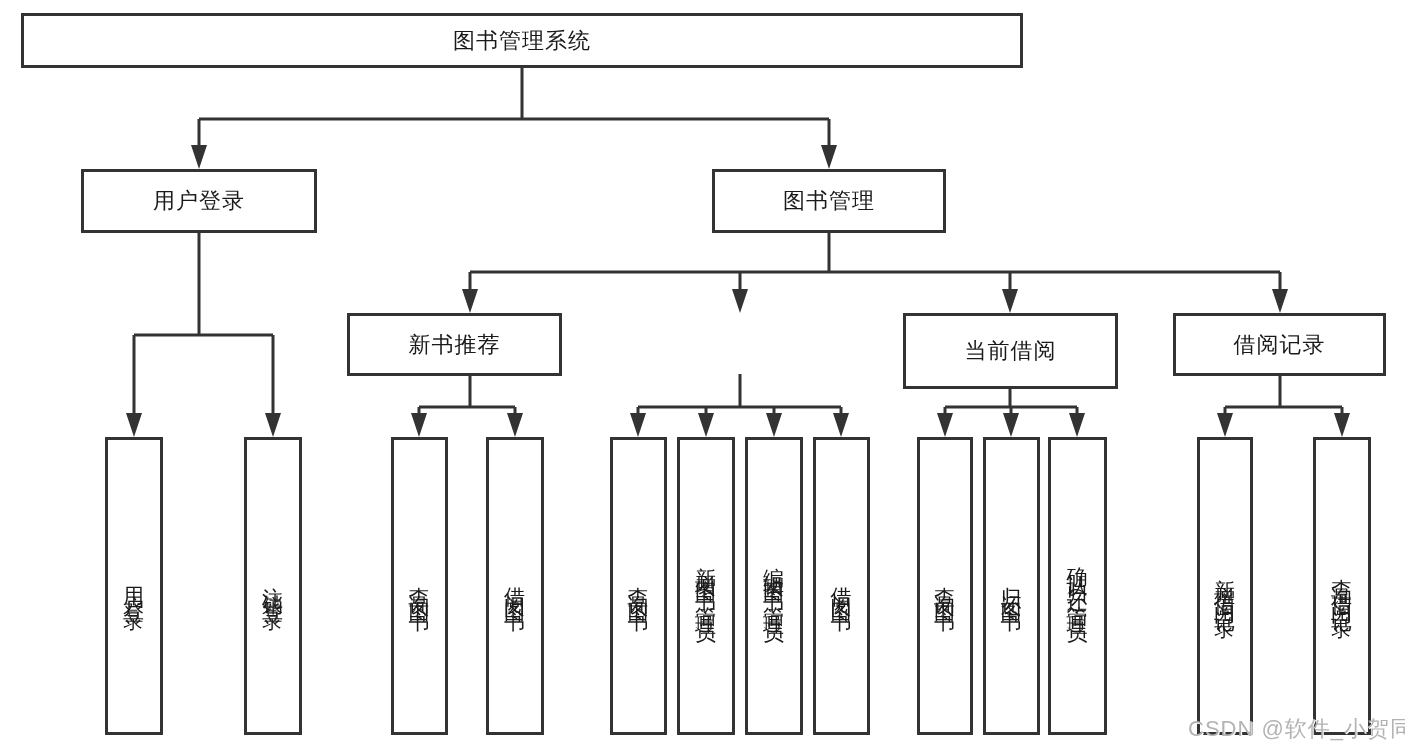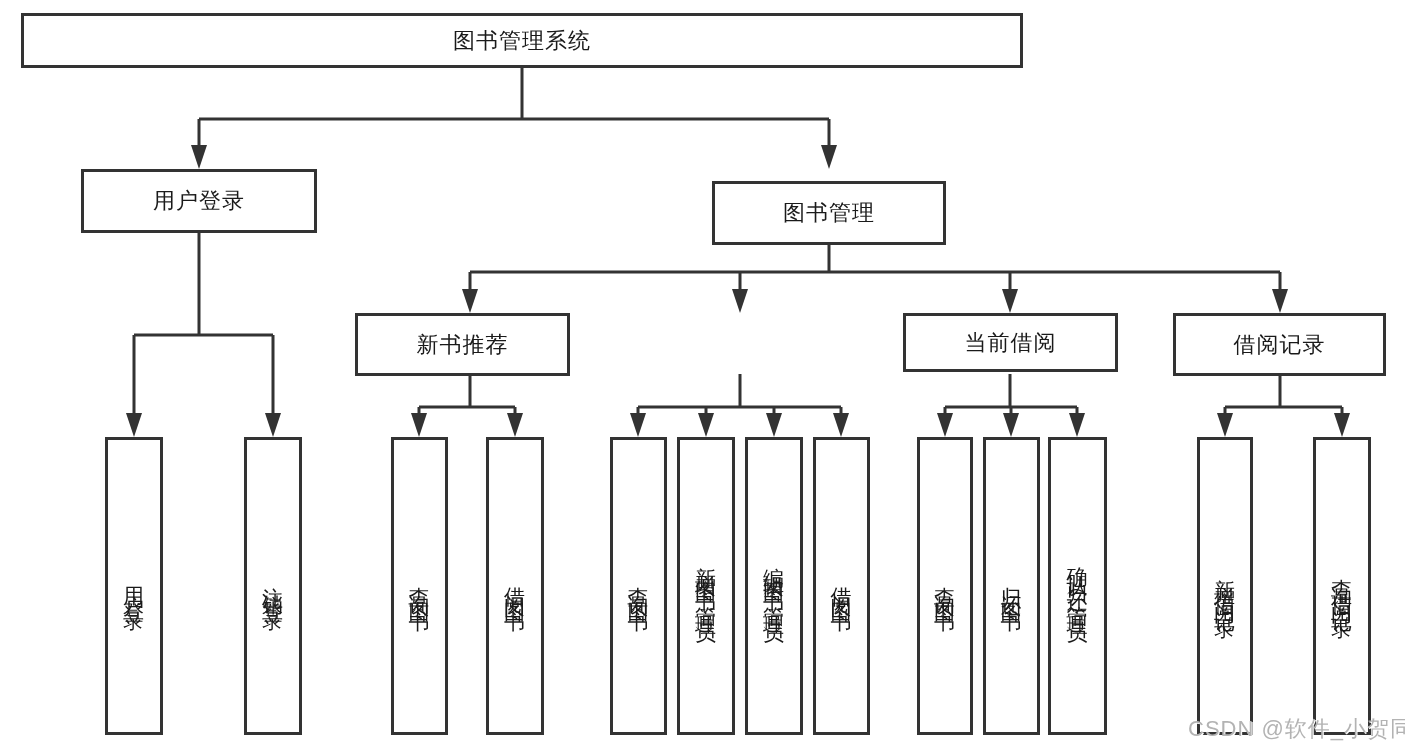--- a/index.html
+++ b/index.html
@@ -91,24 +91,24 @@
       <polygon points="1003,413 1019,413 1011,437"></polygon>
       <polygon points="1069,413 1085,413 1077,437"></polygon>
       <polygon points="1217,413 1233,413 1225,437"></polygon>
       <polygon points="1334,413 1350,413 1342,437"></polygon>
     </g>
   </svg>
 
   <div class="box" style="left:21px; top:13px; width:1002px; height:55px;">图书管理系统</div>
 
   <div class="box" style="left:81px; top:169px; width:236px; height:64px;">用户登录</div>
-  <div class="box" style="left:712px; top:169px; width:234px; height:64px;margin-top:12px;">图书管理</div>
+  <div class="box" style="left:712px; top:169px; width:234px; height:64px;">图书管理</div>
 
-  <div class="box" style="left:355px; top:313px; width:215px; height:63px;">新书推荐</div>
-  <div class="box" style="left:903px; top:313px; width:215px; height:59px;">当前借阅</div>
+  <div class="box" style="left:347px; top:313px; width:215px; height:63px;">新书推荐</div>
+  <div class="box" style="left:903px; top:313px; width:215px; height:76px;">当前借阅</div>
   <div class="box" style="left:1173px; top:313px; width:213px; height:63px;">借阅记录</div>
 
   <div class="box vbox" style="left:105px; top:437px; width:58px; height:298px;">用户登录</div>
   <div class="box vbox" style="left:244px; top:437px; width:58px; height:298px;">注销登录</div>
 
   <div class="box vbox" style="left:391px; top:437px; width:57px; height:298px;">查询图书</div>
   <div class="box vbox" style="left:486px; top:437px; width:58px; height:298px;">借阅图书</div>
 
   <div class="box vbox" style="left:610px; top:437px; width:57px; height:298px;">查询图书</div>
   <div class="box vbox" style="left:677px; top:437px; width:58px; height:298px;">新增图书（管理员）</div>

